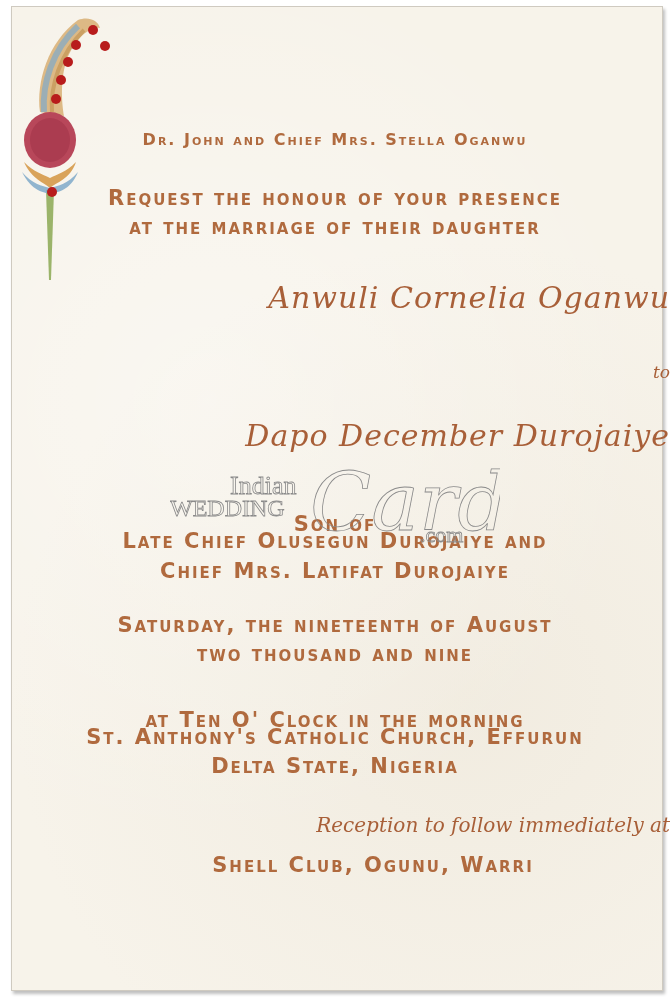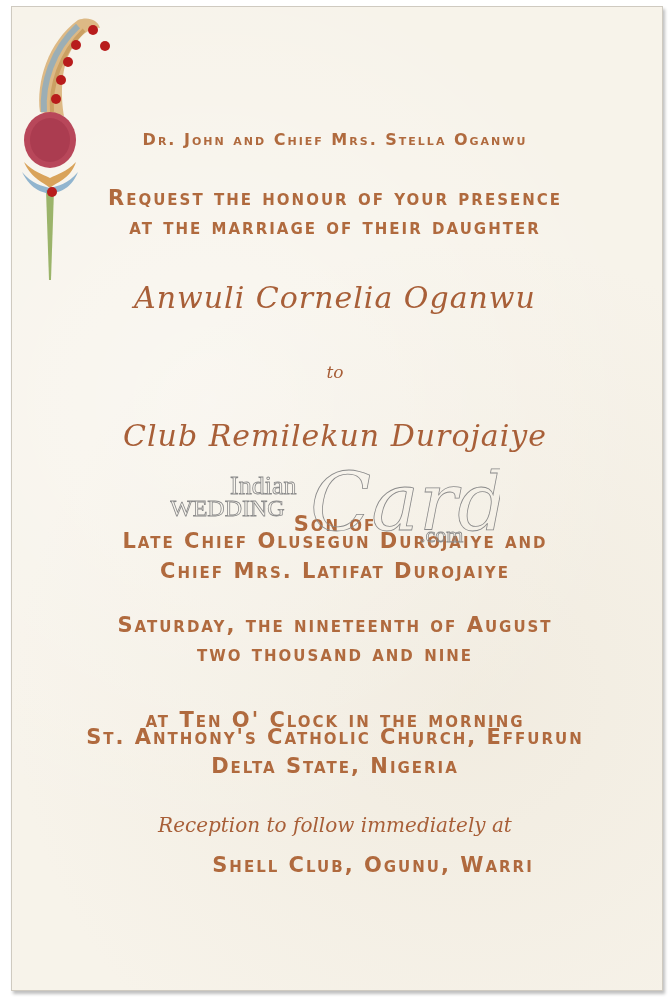--- a/index.html
+++ b/index.html
@@ -16,21 +16,21 @@
     border: 1px solid #cfcac0;
     box-shadow: 2px 3px 3px rgba(0,0,0,0.25);
   }
   .line {
     position: absolute; left: 0; width: 670px; text-align: center;
     color: #b06a3e; letter-spacing: 2px; white-space: nowrap;
     font-family: "DejaVu Sans", sans-serif; font-variant: small-caps; font-weight: 600;
   }
   .sc { font-size: 21px; }
   .script {
-    position: absolute; left: 0; width: 670px; text-align: center; white-space: nowrap;
+    position: absolute; left: 0; width: 670px; text-align: right; white-space: nowrap;
     color: #a85f38; font-family: "DejaVu Serif", serif; font-style: italic;
   }
   .name { font-size: 30px; letter-spacing: 1px; }
   .to { font-size: 17px; }
   .reception { font-size: 20px; }
   .watermark { position: absolute; left: 170px; top: 452px; width: 330px; height: 100px; pointer-events: none; }
   .brooch { position: absolute; left: 18px; top: 12px; width: 100px; height: 272px; }
 </style>
 </head>
 <body>
@@ -59,21 +59,21 @@
   <circle cx="38" cy="87" r="5" fill="#b81c1c"></circle>
   <circle cx="34" cy="180" r="5" fill="#b81c1c"></circle>
 </svg>
 
 <div class="line sc" style="top:130px; font-size:16px;">Dr. John and Chief Mrs. Stella Oganwu</div>
 <div class="line sc" style="top:186px;">Request the honour of your presence</div>
 <div class="line sc" style="top:215px;">at the marriage of their daughter</div>
 
 <div class="script name" style="top:280px;">Anwuli Cornelia Oganwu</div>
 <div class="script to" style="top:362px;">to</div>
-<div class="script name" style="top:418px;">Club Remilekun Durojaiye</div>
+<div class="script name" style="top:418px;">Dapo December Durojaiye</div>
 
 <div class="line sc" style="top:512px;">Son of</div>
 <div class="line sc" style="top:529px;">Late Chief Olusegun Durojaiye and</div>
 <div class="line sc" style="top:559px;">Chief Mrs. Latifat Durojaiye</div>
 
 <div class="line sc" style="top:613px;">Saturday, the nineteenth of August</div>
 <div class="line sc" style="top:642px;">two thousand and nine</div>
 <div class="line sc" style="top:708px;">at Ten O' Clock in the morning</div>
 
 <div class="line sc" style="top:725px;">St. Anthony's Catholic Church, Effurun</div>

